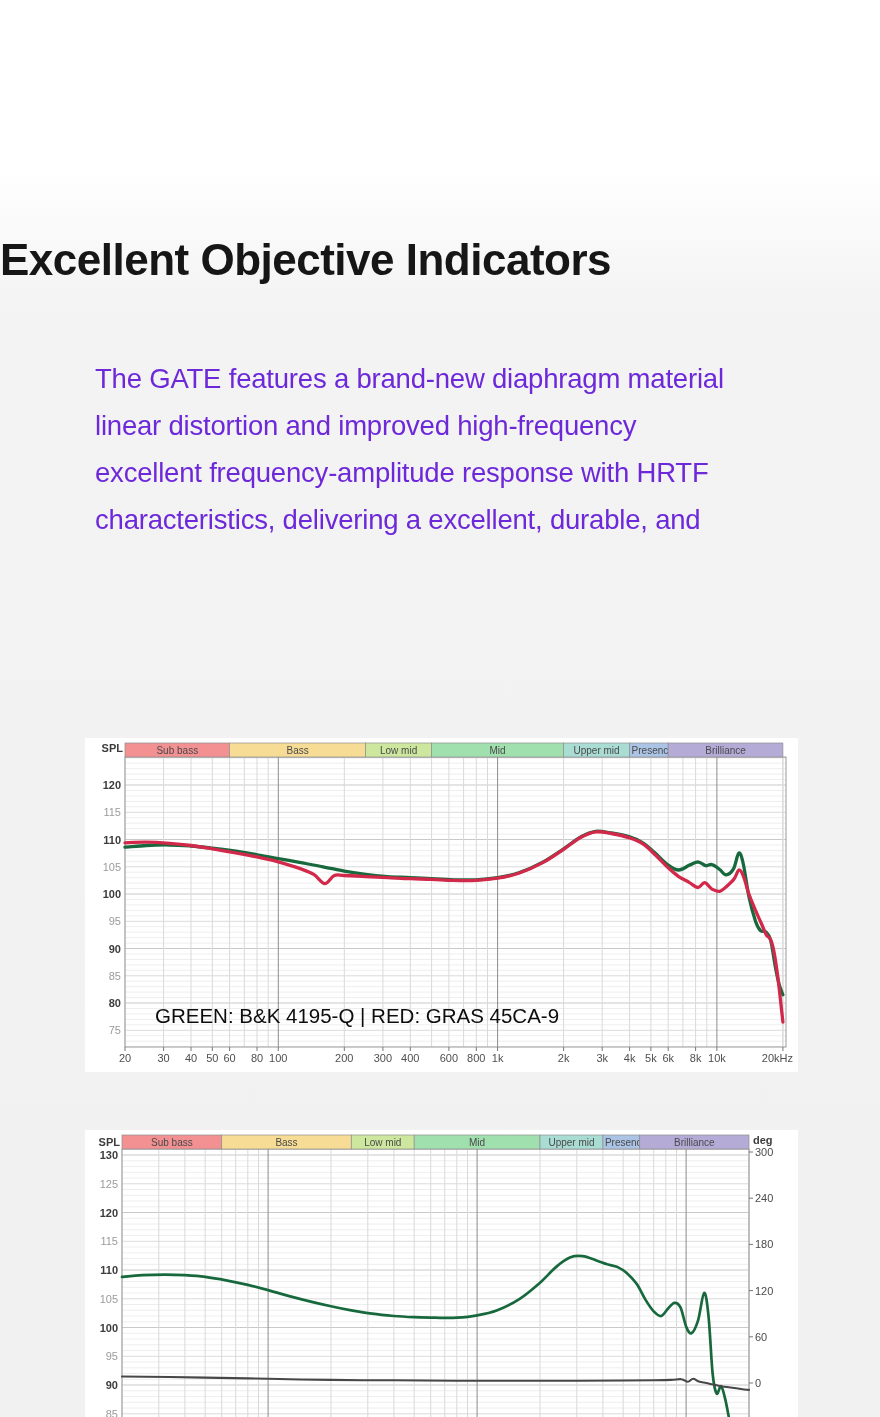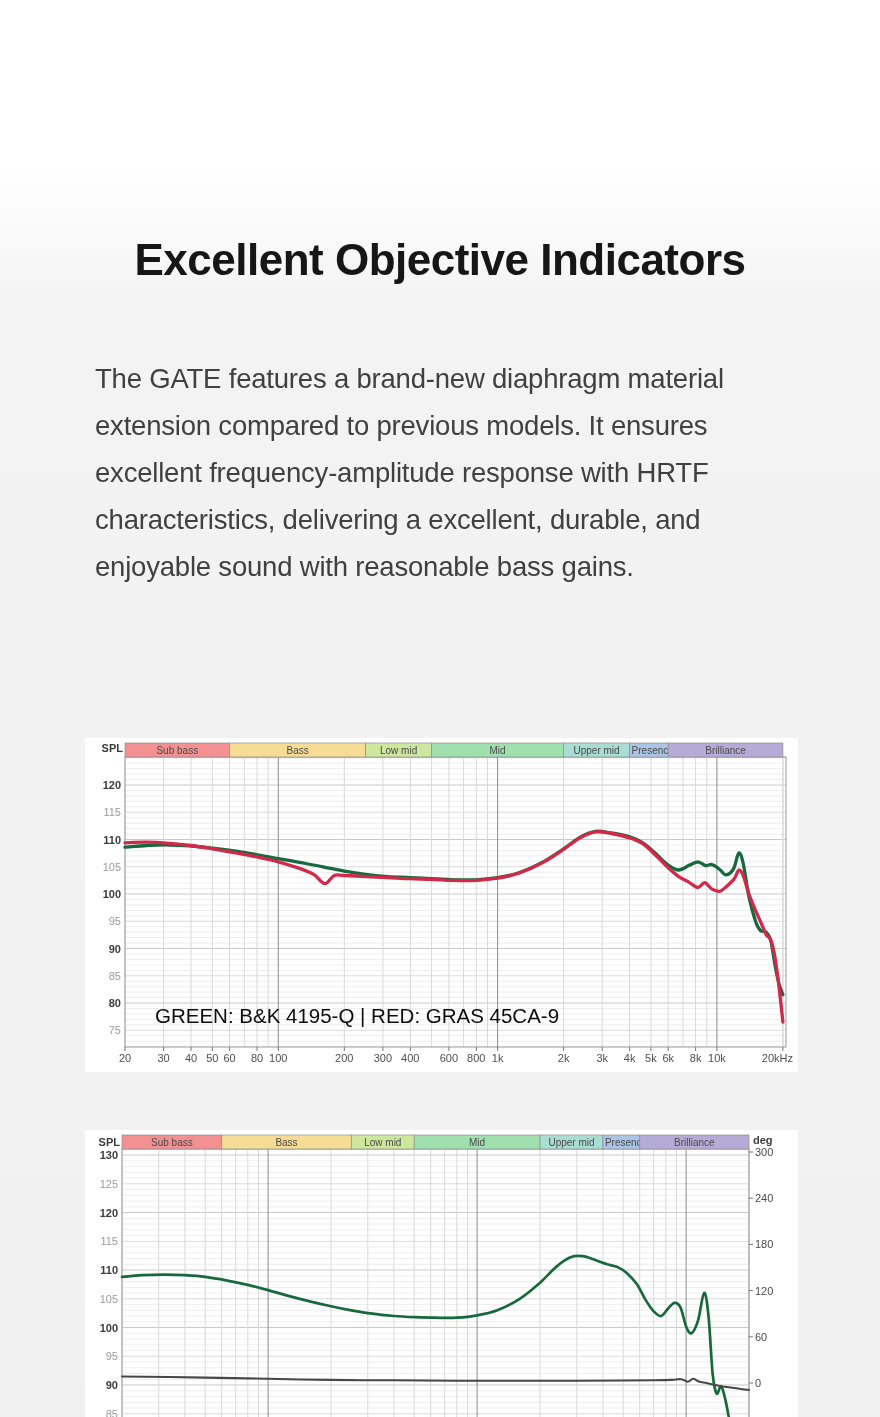--- a/index.html
+++ b/index.html
@@ -2,42 +2,41 @@
 <html><head>
 <meta charset="utf-8">
 <style>
   html,body{margin:0;padding:0;}
   body{
     width:880px;height:1417px;position:relative;overflow:hidden;
     background:linear-gradient(180deg,#ffffff 0px,#ffffff 165px,#f3f3f3 310px,#f1f1f1 1417px);
     font-family:"Liberation Sans","DejaVu Sans",sans-serif;
   }
   .title{
-    position:absolute;left:0;top:206px;width:100%;text-align:center;
+    position:absolute;left:0;top:206px;width:100%;text-align:left;
     font-size:44px;font-weight:600;color:#161616;letter-spacing:-0.5px;
   }
   .desc{position:absolute;left:95px;top:356px;width:710px;}
-  .desc .line{font-size:27.5px;line-height:46.9px;color:#404040;white-space:nowrap;letter-spacing:-0.2px;}
+  .desc .line{font-size:27.5px;line-height:46.9px;color:#6d28d9;white-space:nowrap;letter-spacing:-0.2px;}
   .chart-panel{position:absolute;background:#ffffff;}
   #panel0{left:85px;top:738px;width:713px;height:334px;padding-top:2px;box-sizing:border-box;}
   #panel1{left:85px;top:1130px;width:713px;height:287px;}
   svg{display:block;font-family:"Liberation Sans","DejaVu Sans",sans-serif;}
 </style>
 </head>
 <body>
 
 <div>
   <h1 class="title">Excellent Objective Indicators</h1>
 
   <div class="desc">
     <div class="line">The GATE features a brand-new diaphragm material</div>
-    <div class="line">extension compared to previous models. It ensures</div>
+    <div class="line">linear distortion and improved high-frequency</div>
     <div class="line">excellent frequency-amplitude response with HRTF</div>
     <div class="line">characteristics, delivering a excellent, durable, and</div>
-    <div class="line">enjoyable sound with reasonable bass gains.</div>
   </div>
 
   <div class="chart-panel" id="panel0">
     <svg id="chart0" width="713" height="330" viewBox="0 0 713 330">
         <g>
           <line x1="40" y1="306.6" x2="701" y2="306.6" stroke="#eeeeee"></line>
           <line x1="40" y1="301.2" x2="701" y2="301.2" stroke="#eeeeee"></line>
           <line x1="40" y1="295.7" x2="701" y2="295.7" stroke="#eeeeee"></line>
           <line x1="40" y1="290.3" x2="701" y2="290.3" stroke="#dbdbdb"></line>
           <line x1="40" y1="284.8" x2="701" y2="284.8" stroke="#eeeeee"></line>

